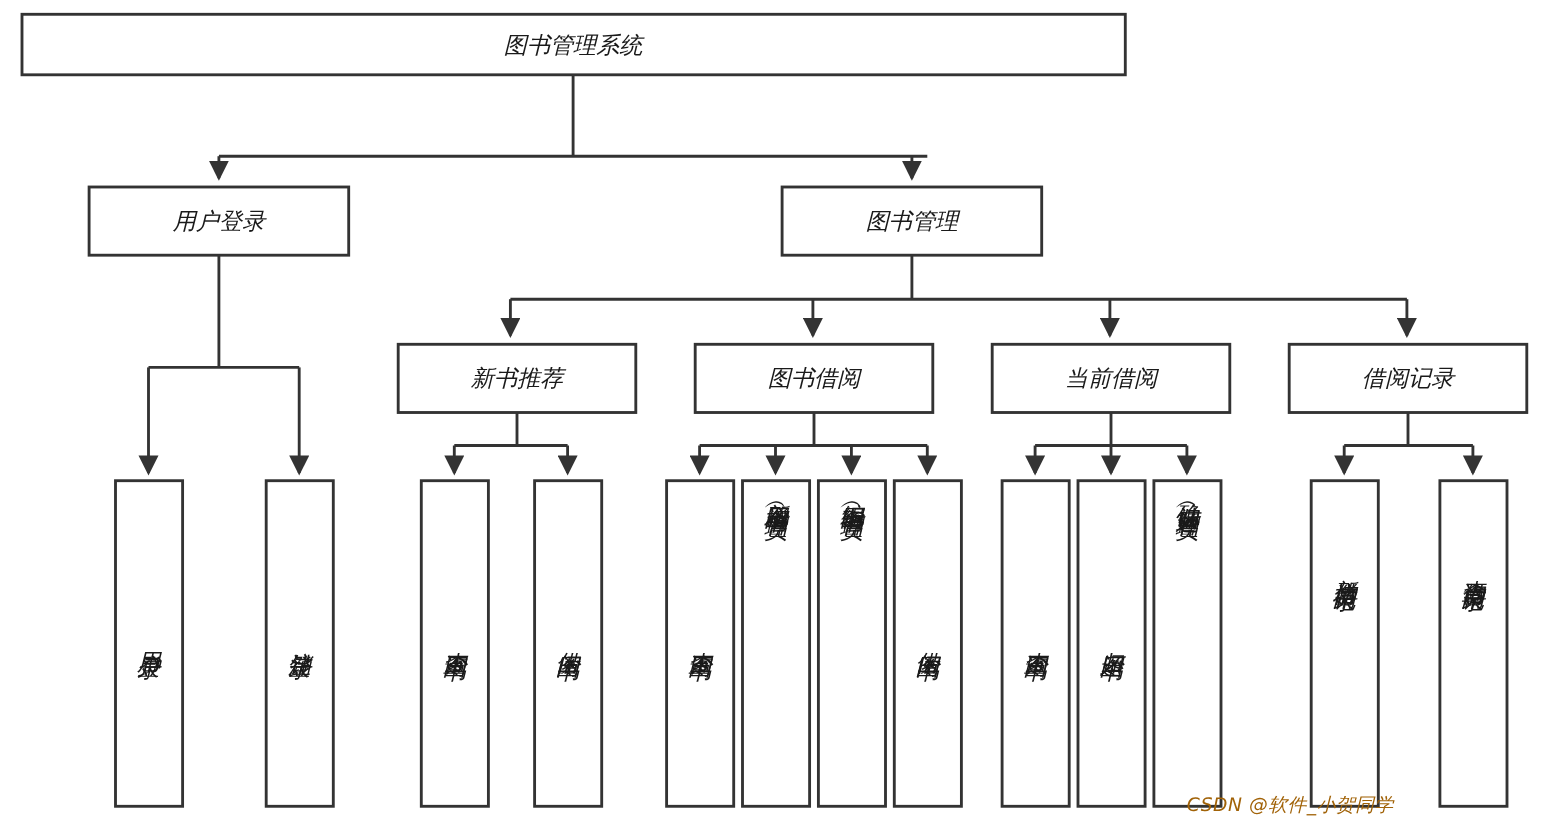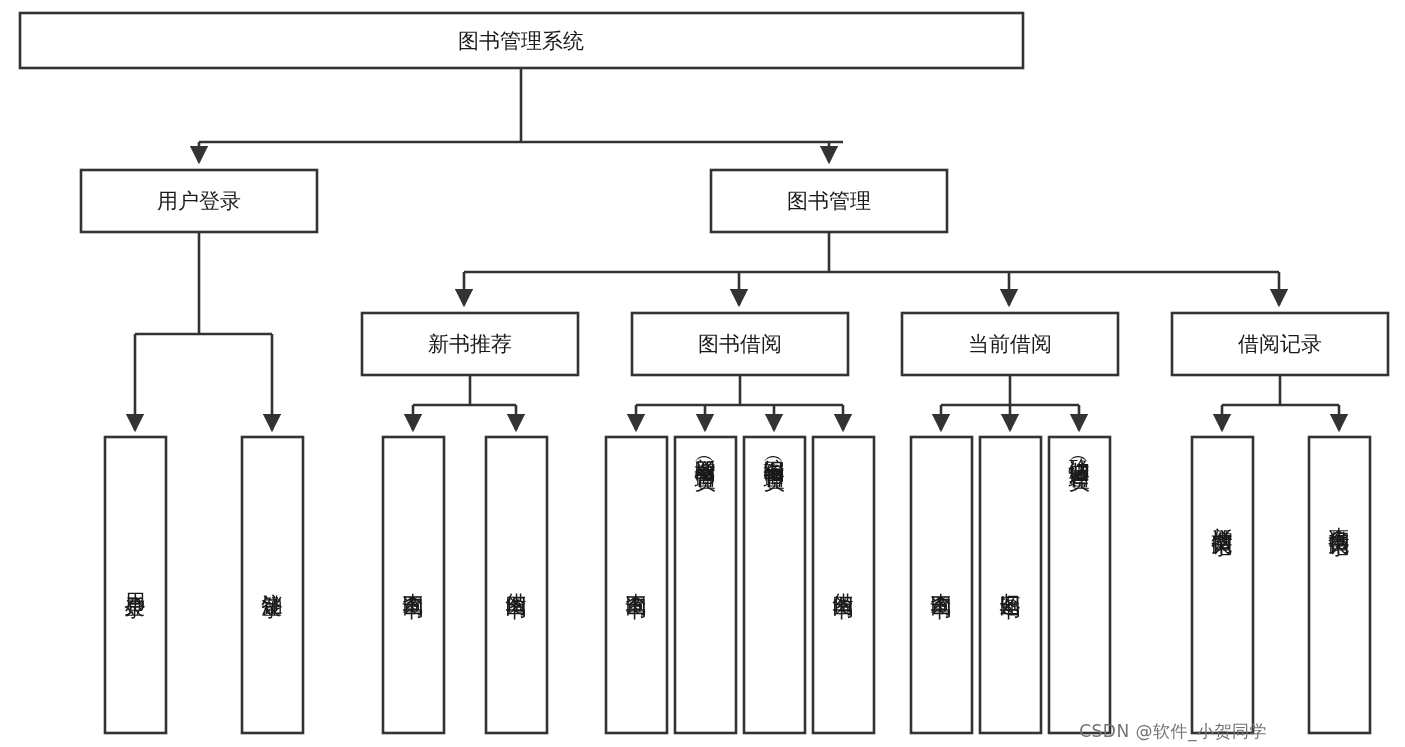--- a/index.html
+++ b/index.html
@@ -11,20 +11,21 @@
     width: 1405px;
     height: 747px;
     font-family: "DejaVu Sans", "Liberation Sans", sans-serif;
     overflow: hidden;
   }
   #diagram-root {
     position: relative;
     width: 1275px;
     height: 747px;
     background: #ffffff;
+    font-style: italic;
   }
   svg.diagram-svg {
     position: absolute;
     left: 0;
     top: 0;
     width: 1405px;
     height: 747px;
   }
   .node-box {
     fill: #ffffff;
@@ -55,21 +56,21 @@
     text-orientation: upright;
     text-anchor: middle;
     letter-spacing: 2px;
   }
   .watermark-text {
     position: absolute;
     right: 8px;
     bottom: 4px;
     font-family: "DejaVu Sans", "Liberation Sans", sans-serif;
     font-size: 17px;
-    color: #737373;
+    color: #a16207;
     white-space: nowrap;
     letter-spacing: 0.5px;
   }
 </style>
 </head>
 <body>
 
 <div id="diagram-root">
 
   <svg class="diagram-svg" viewBox="0 0 1405 747">

